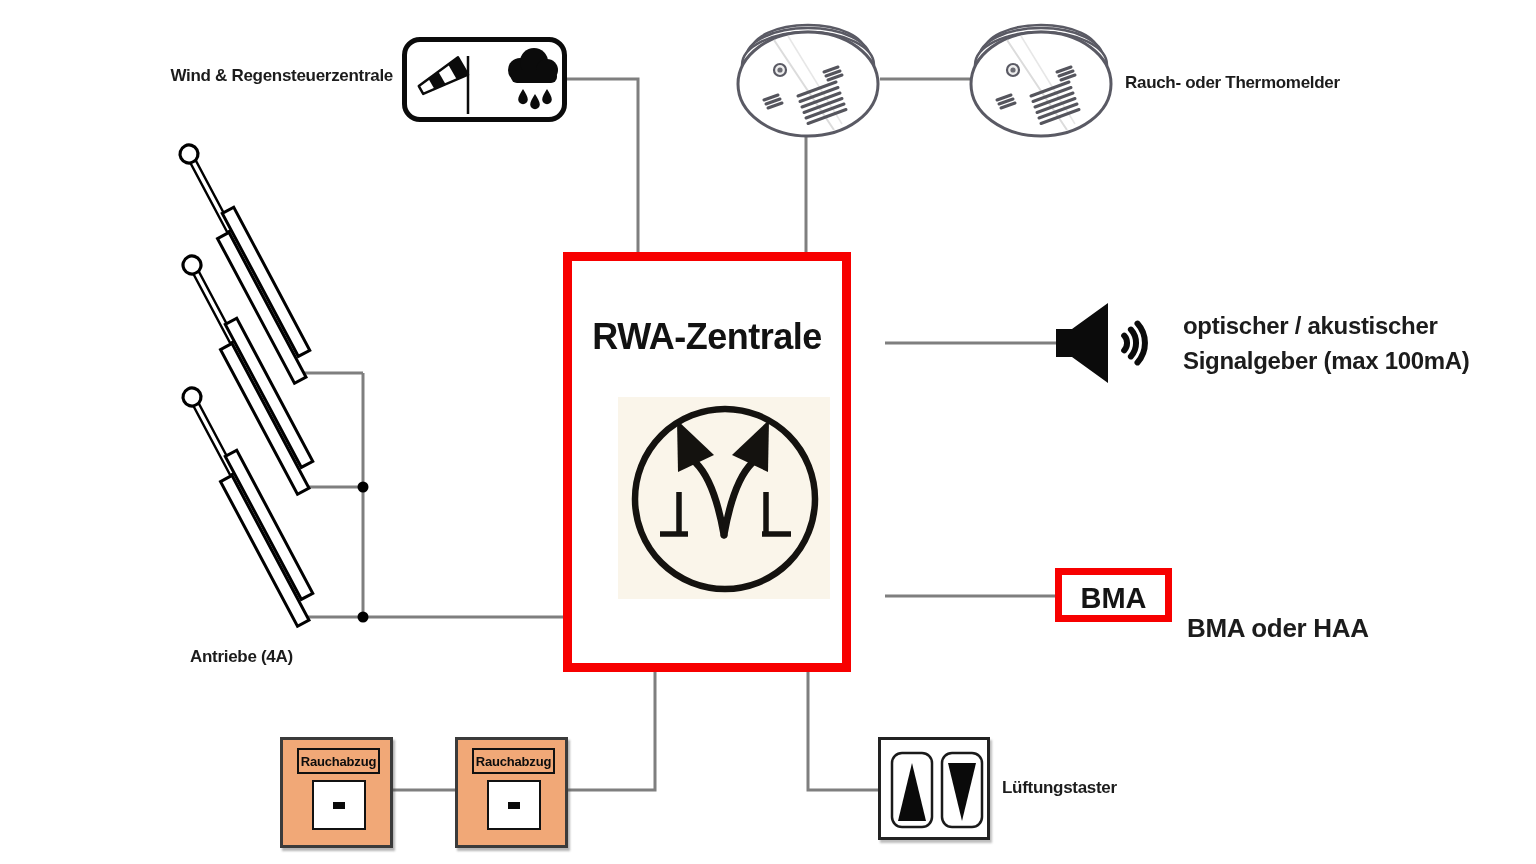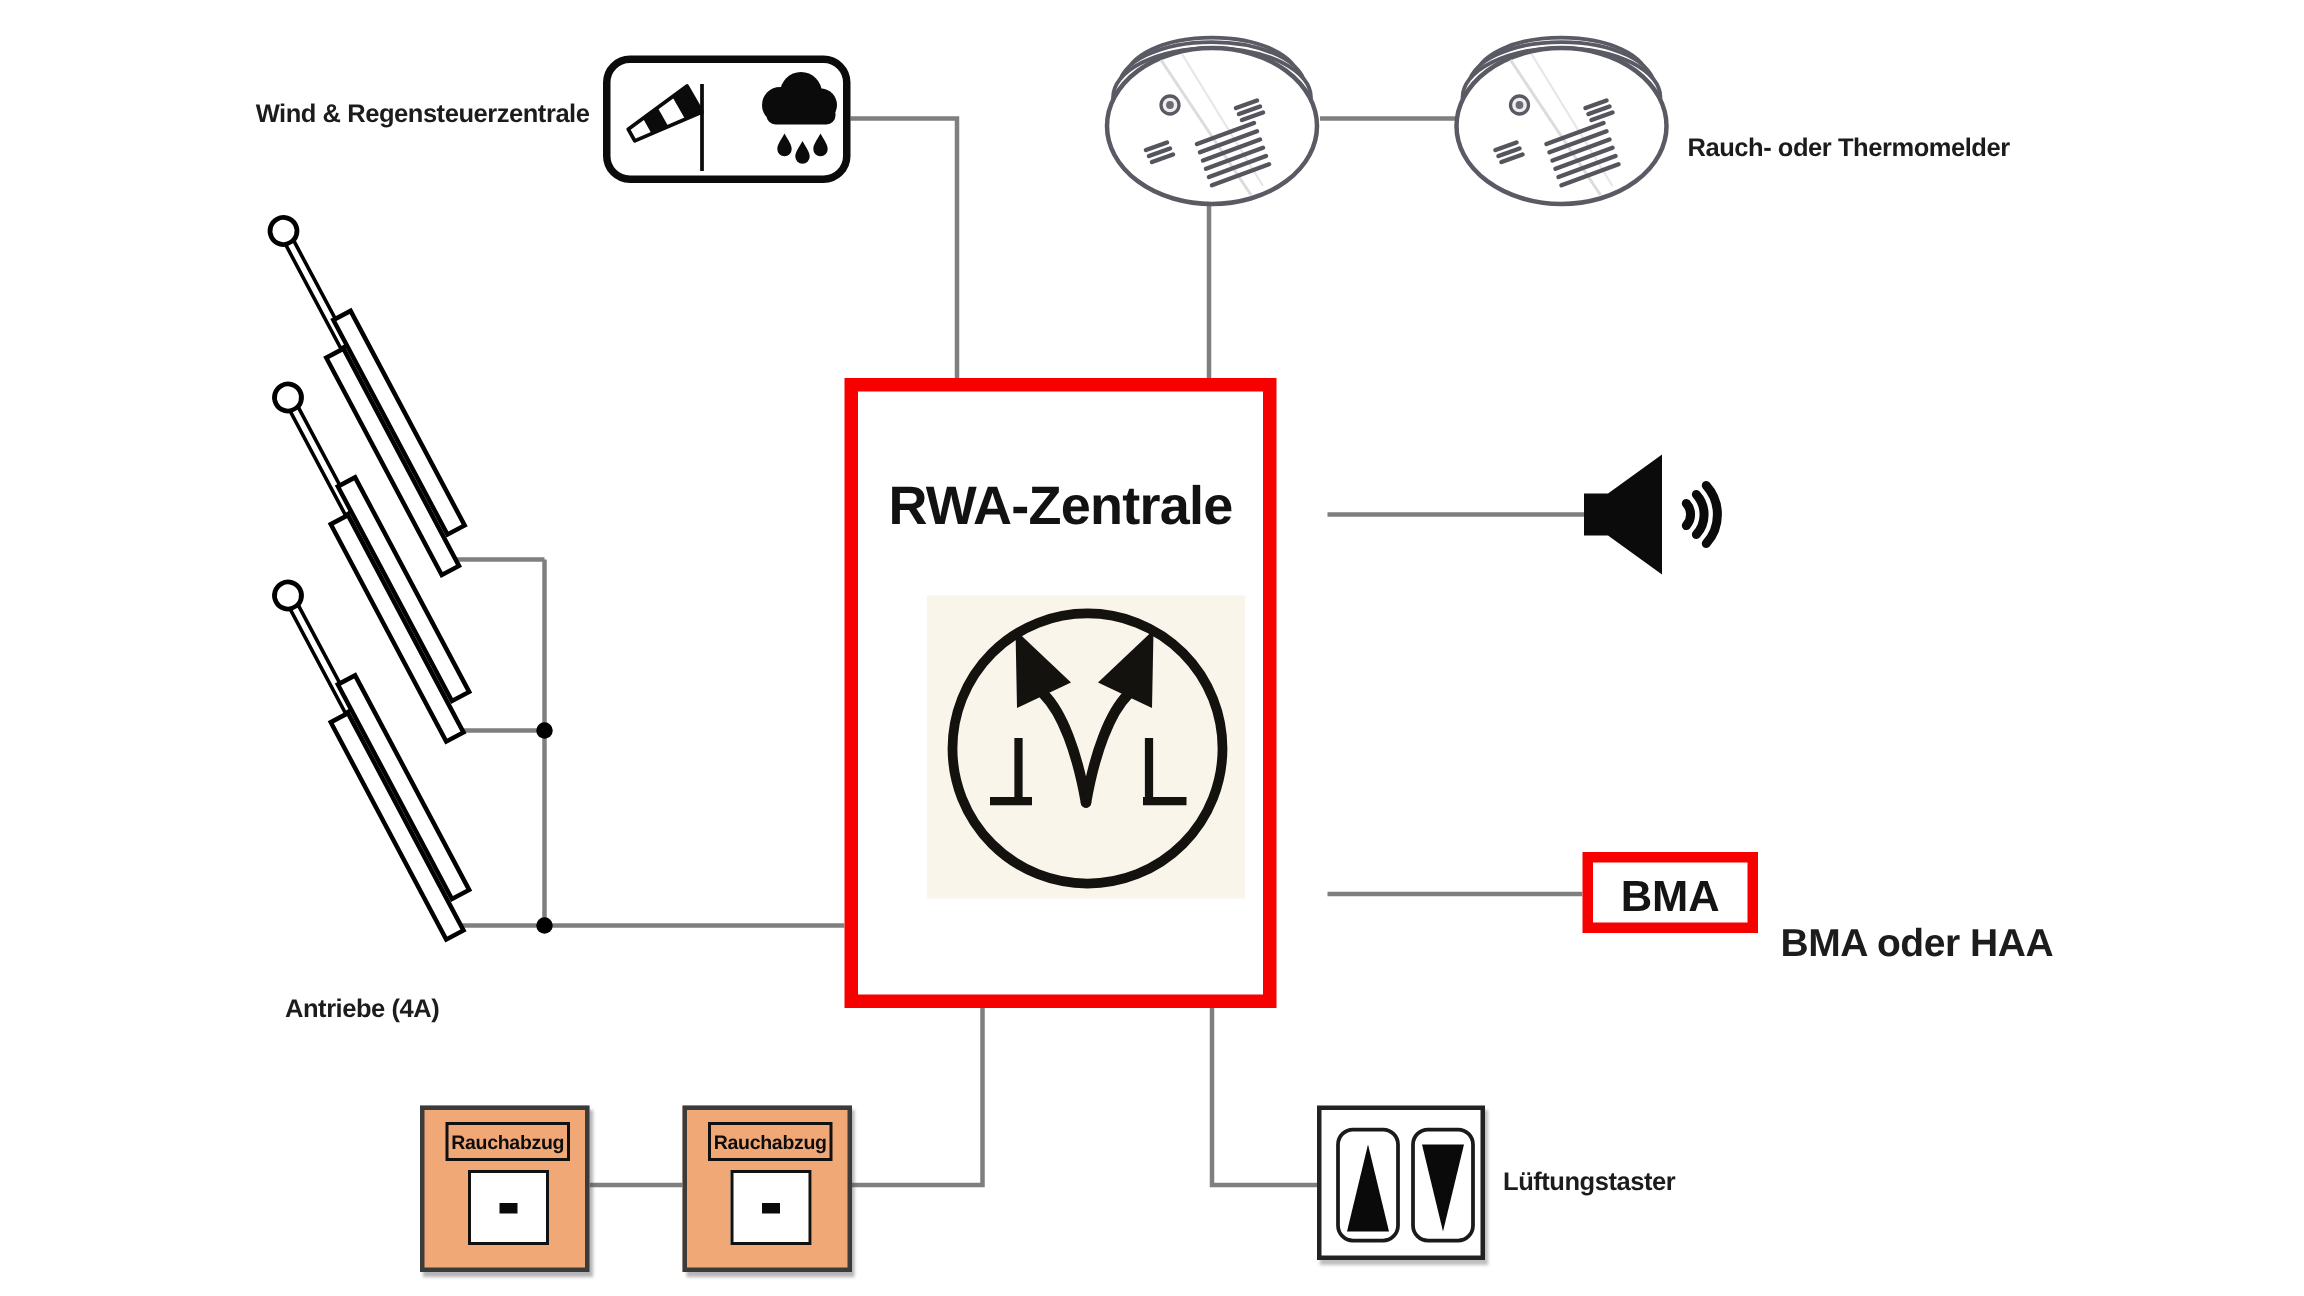--- a/index.html
+++ b/index.html
@@ -159,47 +159,51 @@
         <rect x="9" y="22" width="46" height="13" rx="6"></rect>
         <g>
           <path transform="translate(21,49) scale(0.8)" d="M0,-10 C3.2,-4.5 6,-0.5 6,3 A6,6 0 1,1 -6,3 C-6,-0.5 -3.2,-4.5 0,-10 Z"></path>
           <path transform="translate(33,54) scale(0.8)" d="M0,-10 C3.2,-4.5 6,-0.5 6,3 A6,6 0 1,1 -6,3 C-6,-0.5 -3.2,-4.5 0,-10 Z"></path>
           <path transform="translate(45,49) scale(0.8)" d="M0,-10 C3.2,-4.5 6,-0.5 6,3 A6,6 0 1,1 -6,3 C-6,-0.5 -3.2,-4.5 0,-10 Z"></path>
         </g>
       </g>
     </svg>
   </div>
 
-  <div class="lbl" style="left:1125px;top:84px;">Rauch- oder Thermomelder</div>
+  <div class="lbl" style="left:1125px;top:68px;">Rauch- oder Thermomelder</div>
 
   <div class="rwabox">
     <div class="rwatitle">RWA-Zentrale</div>
     <svg class="rwaicon" width="225" height="210" viewBox="0 0 225 210">
       <rect x="6" y="4" width="212" height="202" fill="#faf5ea"></rect>
       <circle cx="113" cy="106" r="90" fill="none" stroke="#14120f" stroke-width="6.5"></circle>
       <g stroke="#14120f" fill="#14120f">
         <path d="M112,142 C106,108 96,82 84,70" fill="none" stroke-width="7" stroke-linecap="round"></path>
         <path d="M112,142 C118,108 128,82 140,70" fill="none" stroke-width="7" stroke-linecap="round"></path>
         <polygon points="65,27 66,79 102,62" stroke="none"></polygon>
         <polygon points="157,27 156,79 120,62" stroke="none"></polygon>
       </g>
       <g stroke="#14120f" stroke-width="5.5" fill="none">
         <path d="M67,99 V139 M48,141 H76"></path>
         <path d="M154,99 V139 M150,141 H179"></path>
       </g>
     </svg>
   </div>
 
+  <div class="lbl" style="left:1183px;top:308px;line-height:35px;font-size:24px;">
+    <div>optischer / akustischer</div>
+    <div>Signalgeber (max 100mA)</div>
+  </div>
 
   <div class="bmabox">
     <span>BMA</span>
   </div>
   <div class="lbl" style="left:1187px;top:613px;font-size:26px;">BMA oder HAA</div>
 
-  <div class="lbl" style="left:190px;top:658px;text-align:center;">Antriebe (4A)</div>
+  <div class="lbl" style="left:190px;top:642px;text-align:center;">Antriebe (4A)</div>
 
 
   <div class="callpoint" style="left:280px;">
     <div class="cp-plate">Rauchabzug</div>
     <div class="cp-glass">
       <div class="cp-dash"></div>
     </div>
   </div>
   <div class="callpoint" style="left:455px;">
     <div class="cp-plate">Rauchabzug</div>

